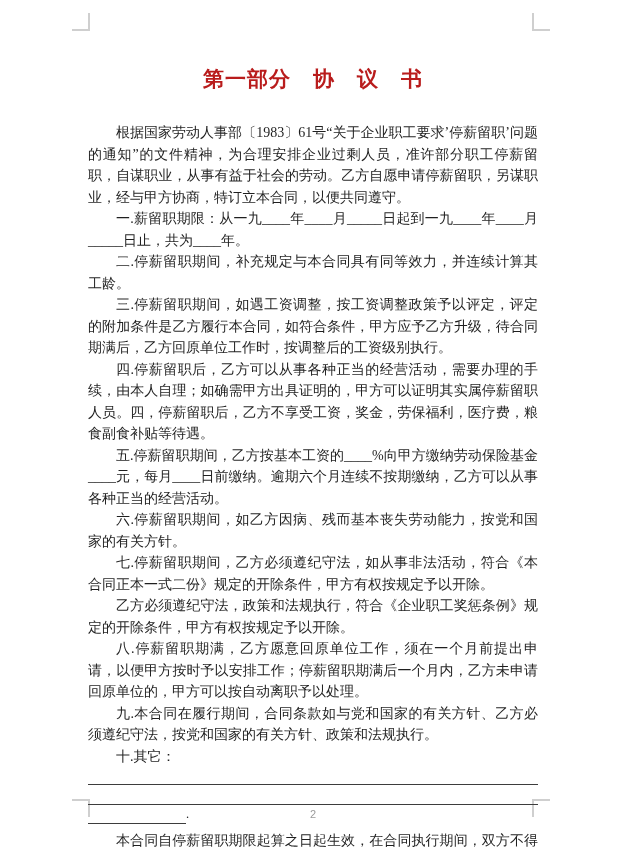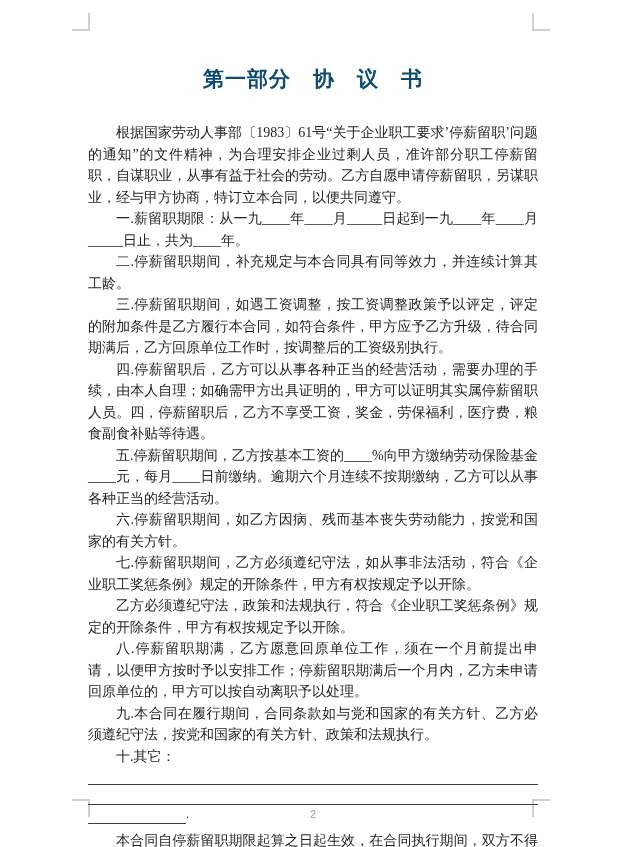--- a/index.html
+++ b/index.html
@@ -34,21 +34,21 @@
     top: 62px;
     width: 450px;
   }
   .doc-title {
     margin: 0 0 26px 0;
     font-size: 21px;
     line-height: 34px;
     font-weight: bold;
     text-align: center;
     letter-spacing: 1px;
-    color: #0c4a6e;
+    color: #b91c1c;
   }
   p.para {
     margin: 0;
     font-size: 14px;
     line-height: 21.5px;
     text-align: justify;
     text-indent: 2em;
     word-break: break-all;
   }
   .fill-lines {
@@ -98,21 +98,21 @@
   <div class="content">
     <h1 class="doc-title">第一部分　协　议　书</h1>
 
     <p class="para">根据国家劳动人事部〔1983〕61号“关于企业职工要求’停薪留职’问题的通知”的文件精神，为合理安排企业过剩人员，准许部分职工停薪留职，自谋职业，从事有益于社会的劳动。乙方自愿申请停薪留职，另谋职业，经与甲方协商，特订立本合同，以便共同遵守。</p>
     <p class="para">一.薪留职期限：从一九____年____月_____日起到一九____年____月_____日止，共为____年。</p>
     <p class="para">二.停薪留职期间，补充规定与本合同具有同等效力，并连续计算其工龄。</p>
     <p class="para">三.停薪留职期间，如遇工资调整，按工资调整政策予以评定，评定的附加条件是乙方履行本合同，如符合条件，甲方应予乙方升级，待合同期满后，乙方回原单位工作时，按调整后的工资级别执行。</p>
     <p class="para">四.停薪留职后，乙方可以从事各种正当的经营活动，需要办理的手续，由本人自理；如确需甲方出具证明的，甲方可以证明其实属停薪留职人员。四，停薪留职后，乙方不享受工资，奖金，劳保福利，医疗费，粮食副食补贴等待遇。</p>
     <p class="para">五.停薪留职期间，乙方按基本工资的____%向甲方缴纳劳动保险基金____元，每月____日前缴纳。逾期六个月连续不按期缴纳，乙方可以从事各种正当的经营活动。</p>
     <p class="para">六.停薪留职期间，如乙方因病、残而基本丧失劳动能力，按党和国家的有关方针。</p>
-    <p class="para">七.停薪留职期间，乙方必须遵纪守法，如从事非法活动，符合《企业职工奖惩条例》规定的开除条件，甲方有权按规定予以开除。</p>
+    <p class="para">七.停薪留职期间，乙方必须遵纪守法，如从事非法活动，符合《本合同正本一式二份》规定的开除条件，甲方有权按规定予以开除。</p>
     <p class="para">乙方必须遵纪守法，政策和法规执行，符合《企业职工奖惩条例》规定的开除条件，甲方有权按规定予以开除。</p>
     <p class="para">八.停薪留职期满，乙方愿意回原单位工作，须在一个月前提出申请，以便甲方按时予以安排工作；停薪留职期满后一个月内，乙方未申请回原单位的，甲方可以按自动离职予以处理。</p>
     <p class="para">九.本合同在履行期间，合同条款如与党和国家的有关方针、乙方必须遵纪守法，按党和国家的有关方针、政策和法规执行。</p>
     <p class="para">十.其它：</p>
 
     <div class="fill-lines">
       <div class="rule first"></div>
       <div class="rule"></div>
       <div class="rule-short-row">
         <span class="rule-short"></span><span>.</span>

